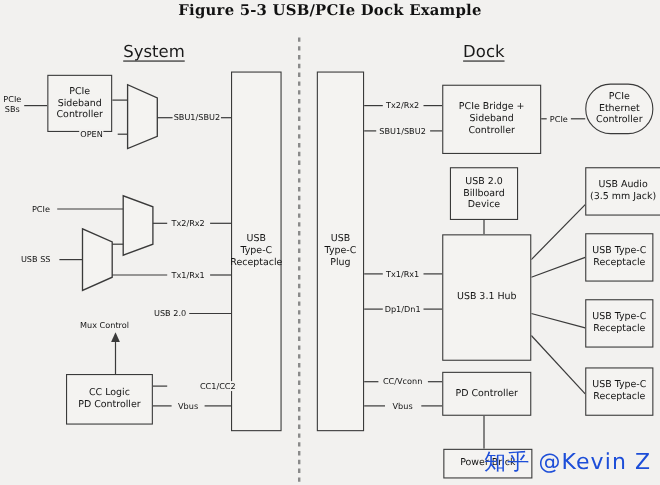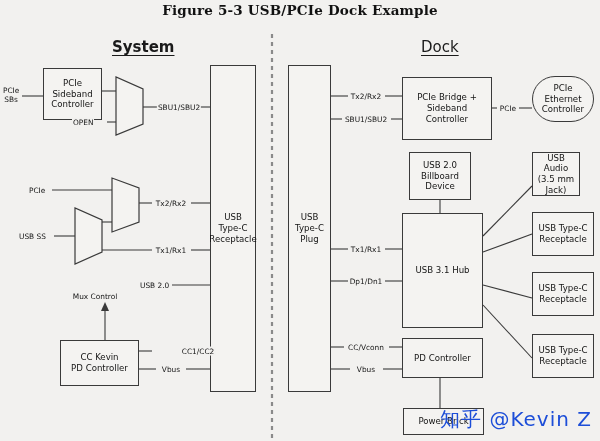--- a/index.html
+++ b/index.html
@@ -39,21 +39,21 @@
     position:absolute;right:8px;bottom:8px;
     font-size:20px;color:#1d4ed8;font-weight:500;
     letter-spacing:1px;white-space:nowrap;
   }
 </style>
 </head>
 <body>
 
 <div class="ttl">Figure 5-3  USB/PCIe Dock Example</div>
 
-<div class="hdr" style="left:112px;top:38px;font-weight:bold;">System</div>
+<div class="hdr" style="left:112px;top:38px;">System</div>
 <div class="hdr" style="left:421px;top:38px;">Dock</div>
 
 <svg id="fig" xmlns="http://www.w3.org/2000/svg">
   <g stroke="#3a3a3a" stroke-width="1.1" fill="none" stroke-linecap="butt">
 
     <line x1="272" y1="34" x2="272" y2="441" stroke-width="2.2" stroke-dasharray="4 4" stroke="#8a8a8a"></line>
 
     <line x1="22" y1="96" x2="43" y2="96"></line>
 
     <line x1="102" y1="91" x2="116" y2="91"></line>
@@ -124,21 +124,21 @@
 Controller</span>
 </div>
 
 <div class="box" style="left:210px;top:65px;width:46px;height:327px;">
   <span style="white-space:pre-line">USB
 Type-C
 Receptacle</span>
 </div>
 
 <div class="box" style="left:60px;top:340px;width:79px;height:46px;">
-  <span style="white-space:pre-line">CC Kevin
+  <span style="white-space:pre-line">CC Logic
 PD Controller</span>
 </div>
 
 <div class="lbl" style="left:2px;top:96px;text-align:center;line-height:1.2;white-space:pre-line;">PCIe
 SBs</div>
 <div class="lbl" style="left:72px;top:122px;">OPEN</div>
 <div class="lbl c" style="left:179px;top:107px;">SBU1/SBU2</div>
 <div class="lbl" style="left:28px;top:190px;">PCIe</div>
 <div class="lbl" style="left:18px;top:236px;">USB SS</div>
 <div class="lbl c" style="left:171px;top:203px;">Tx2/Rx2</div>
@@ -168,21 +168,21 @@
 <div class="box" style="left:409px;top:152px;width:62px;height:48px;">
   <span style="white-space:pre-line">USB 2.0
 Billboard
 Device</span>
 </div>
 
 <div class="box" style="left:402px;top:213px;width:81px;height:115px;">
   <span style="white-space:pre-line">USB 3.1 Hub</span>
 </div>
 
-<div class="box" style="left:532px;top:152px;width:48px;height:44px;">
+<div class="box" style="left:532px;top:152px;width:69px;height:44px;">
   <span style="white-space:pre-line">USB Audio
 (3.5 mm Jack)</span>
 </div>
 
 <div class="box" style="left:532px;top:212px;width:62px;height:44px;">
   <span style="white-space:pre-line">USB Type-C
 Receptacle</span>
 </div>
 
 <div class="box" style="left:532px;top:272px;width:62px;height:44px;">

